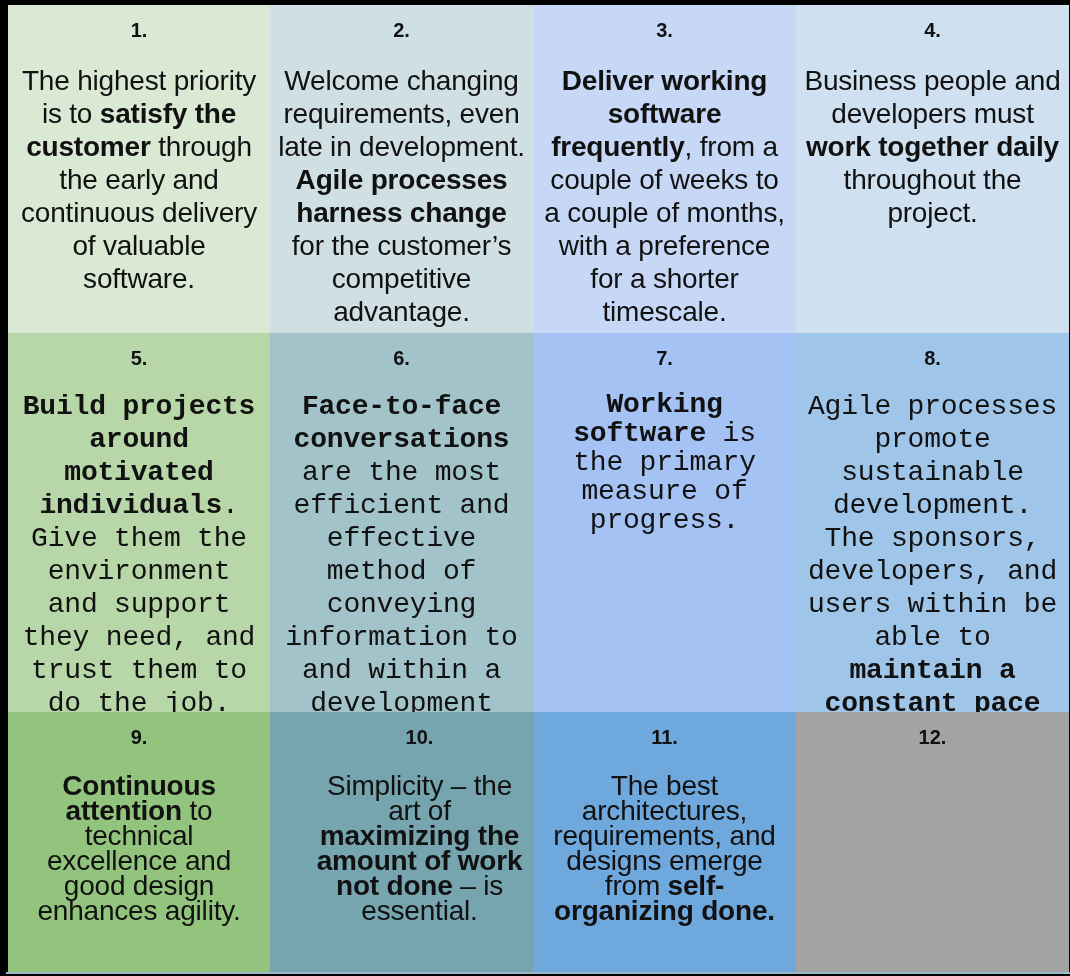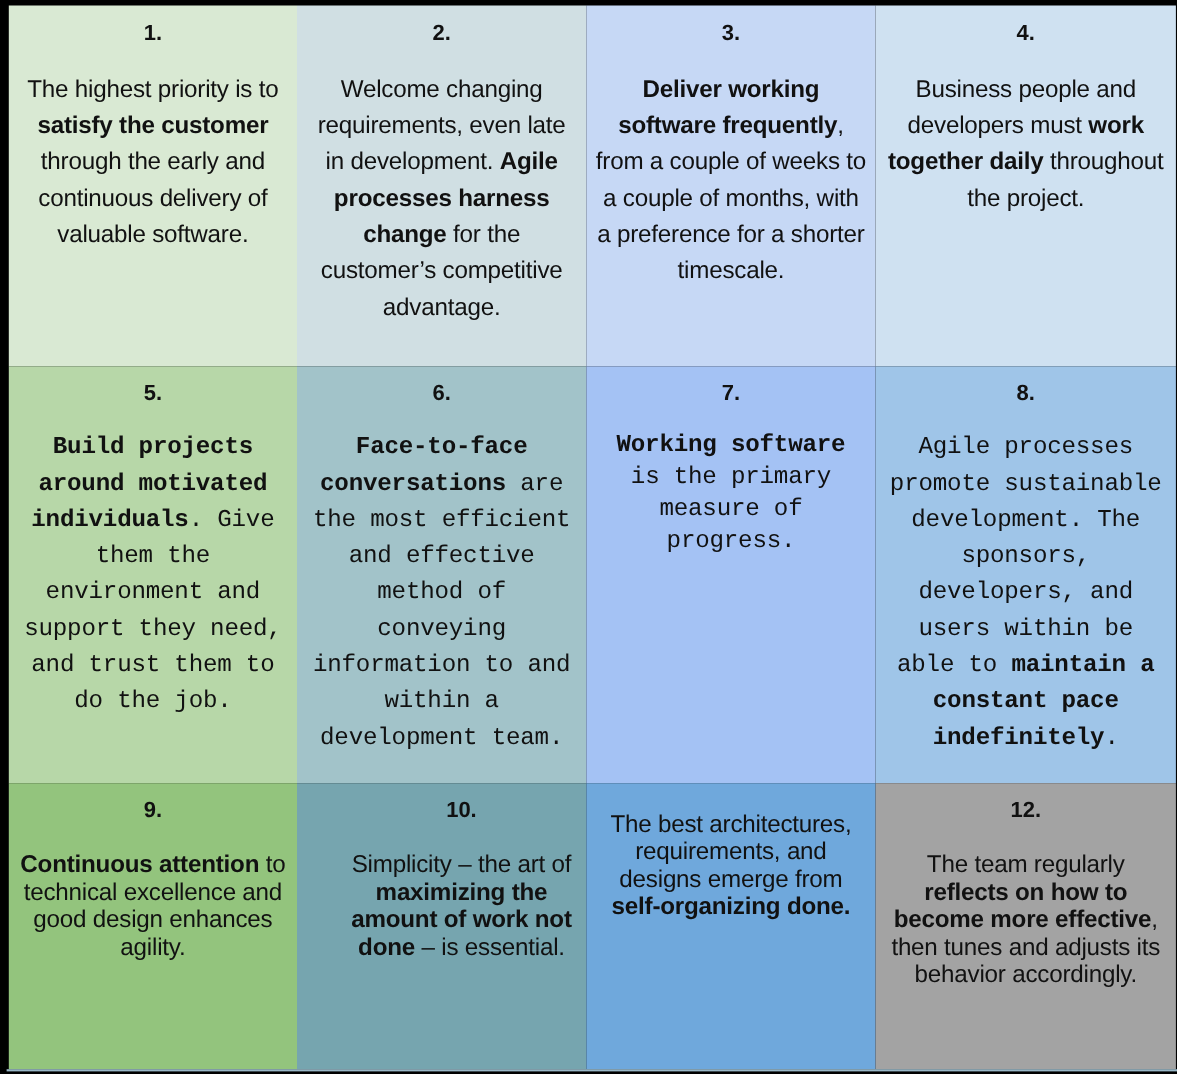--- a/index.html
+++ b/index.html
@@ -8,21 +8,21 @@
     font-family: "Liberation Sans", "DejaVu Sans", sans-serif; color: #111;
   }
   .grid {
     position: absolute; left: 8px; top: 5px; width: 1061px; height: 967px;
     display: grid;
     grid-template-columns: 262px 263px 263px 273px;
     grid-template-rows: 328px 379px 260px;
   }
   .cell { text-align: center; padding: 0 8px; box-sizing: border-box; }
   .num { font-weight: bold; font-size: 20px; margin-top: 13px; height: 24px; line-height: 24px; }
-  .text { font-size: 22px; line-height: 33px; margin-top: 22px; letter-spacing: -0.2px; }
+  .text { font-size: 28px; line-height: 33px; margin-top: 22px; letter-spacing: -0.2px; }
   .text b { font-weight: bold; }
   .row2 .text { margin-top: 20px; font-family: Liberation Mono, monospace; }
   .row3 .text { margin-top: 24px; line-height: 25px; }
   .c7 .text { line-height: 29px; }
   .bottom-line { position: absolute; left: 6px; top: 972px; width: 1064px; height: 2px; background: #9ab8c8; }
 </style>
 </head>
 <body>
 
 <div class="grid" id="grid">
@@ -60,20 +60,20 @@
     </div>
     <div class="cell row3 c9" style="background: rgb(147, 196, 125);">
       <div class="num">9.</div>
       <div class="text"><b>Continuous attention</b><span> to technical excellence and good design enhances agility.</span></div>
     </div>
     <div class="cell row3 c10" style="background: rgb(118, 165, 175); padding-left: 44px;">
       <div class="num">10.</div>
       <div class="text"><span>Simplicity – the art of </span><b>maximizing the amount of work not done</b><span> – is essential.</span></div>
     </div>
     <div class="cell row3 c11" style="background: rgb(111, 168, 220);">
+      <div class="num">11.</div>
       <div class="text"><span>The best architectures, requirements, and designs emerge from </span><b>self-organizing done.</b></div>
     </div>
     <div class="cell row3 c12" style="background: #a3a3a3;">
       <div class="num">12.</div>
-      <div class="text"><span>The team regularly </span><b>reflects on how to become more effective</b><span>, then tunes and adjusts its behavior accordingly.</span></div>
     </div>
   </div>
 <div class="bottom-line"></div>
 
 </body></html>

